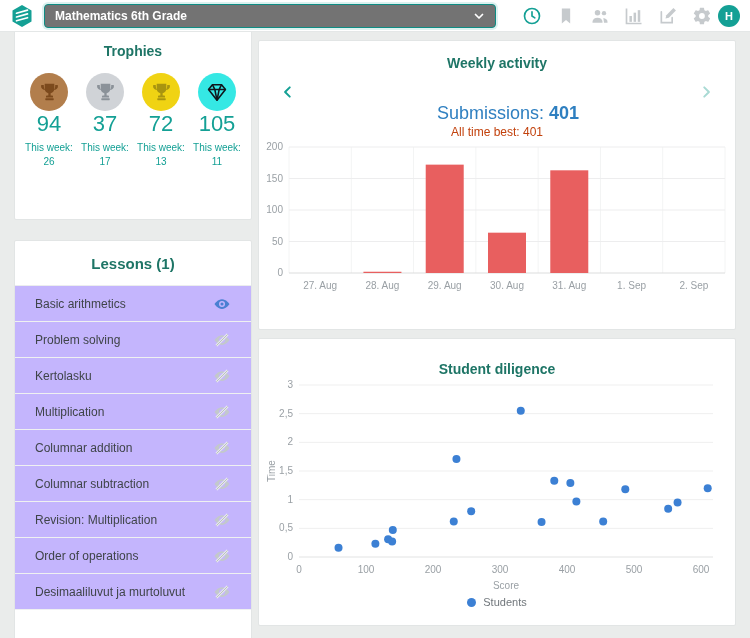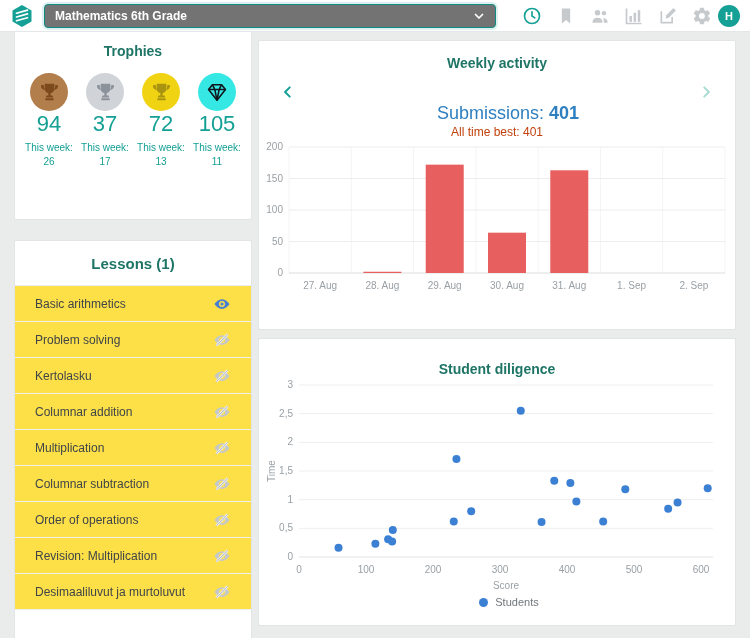--- a/index.html
+++ b/index.html
@@ -26,38 +26,38 @@
   #trophies-panel { left:14px; top:28px; width:238px; height:192px; }
   #trophies-panel .panel-title { margin-top:14px; }
   .trophy-grid { display:grid; grid-template-columns:repeat(4,1fr); margin-top:14px; padding:0 6px; }
   .trophy-cell { text-align:center; }
   .trophy-circle { width:38px; height:38px; border-radius:50%; margin:0 auto; display:flex; align-items:center; justify-content:center; }
   .trophy-count { color:#14a095; font-size:22px; margin-top:0; }
   .trophy-week { color:#14a095; font-size:10px; margin-top:4px; line-height:1.4; }
 
   #lessons-panel { left:14px; top:240px; width:238px; height:404px; overflow:hidden; }
   #lessons-panel .panel-title { font-size:15px; padding:14px 0 13px 0; border-bottom:1px solid #ebedee; }
-  .lesson-row { height:36px; display:flex; align-items:center; padding:0 20px; border-bottom:1px solid #eff1f1; cursor:pointer; background:#fde047; }
+  .lesson-row { height:36px; display:flex; align-items:center; padding:0 20px; border-bottom:1px solid #eff1f1; cursor:pointer; background:#c4b5fd; }
   .lesson-name { flex:1 1 auto; font-size:12px; color:#3f4449; }
   .lesson-eye { width:18px; height:18px; cursor:pointer; }
 
   #weekly-panel { left:258px; top:40px; width:478px; height:290px; }
   #weekly-panel .panel-title { margin-top:14px; }
   .carousel-arrow { position:absolute; top:44px; width:14px; height:14px; cursor:pointer; }
   .carousel-arrow.prev { left:22px; }
   .carousel-arrow.next { right:22px; }
   .submissions { position:absolute; top:62px; left:11px; width:100%; text-align:center; color:#2e7fc0; font-size:18px; }
   .submissions b { font-weight:bold; }
   .alltime { position:absolute; top:84px; left:0; width:100%; text-align:center; color:#c2410c; font-size:12px; }
   #bar-svg { position:absolute; left:6px; top:96px; }
 
   #diligence-panel { left:258px; top:338px; width:478px; height:288px; }
   #diligence-panel .panel-title { margin-top:22px; }
   #scatter-svg { position:absolute; left:6px; top:32px; }
-  .legend { position:absolute; top:257px; left:12px; width:100%; display:flex; align-items:center; justify-content:center; gap:7px; }
+  .legend { position:absolute; top:257px; left:0; width:100%; display:flex; align-items:center; justify-content:center; gap:7px; }
   .legend-dot { width:9px; height:9px; border-radius:50%; }
   .legend-label { font-size:11px; color:#70767b; }
 
   svg text { font-family:"Liberation Sans", sans-serif; }
 </style>
 </head>
 <body>
 
 <header class="topbar">
   <svg class="logo" viewBox="0 0 24 24">
@@ -174,57 +174,57 @@
       <div class="lesson-row">
         <span class="lesson-name">Kertolasku</span>
         <span class="lesson-eye"><svg viewBox="0 0 24 24" width="18" height="18">
             <path fill="#c3c8cd" d="M12 5.5C6.4 5.5 2.7 10.9 2 12c.7 1.1 4.4 6.5 10 6.5S21.3 13.1 22 12c-.7-1.1-4.4-6.5-10-6.5zm0 10.5a4 4 0 1 1 0-8 4 4 0 0 1 0 8z"></path>
             <circle cx="12" cy="12" r="2.1" fill="#c3c8cd"></circle>
             <line x1="4.5" y1="19.5" x2="19.5" y2="4.5" stroke="#ffffff" stroke-width="3"></line>
             <line x1="4.5" y1="19.5" x2="19.5" y2="4.5" stroke="#b8bdc2" stroke-width="1.6"></line>
           </svg></span>
       </div>
       <div class="lesson-row">
+        <span class="lesson-name">Multiplication</span>
+        <span class="lesson-eye"><svg viewBox="0 0 24 24" width="18" height="18">
+            <path fill="#c3c8cd" d="M12 5.5C6.4 5.5 2.7 10.9 2 12c.7 1.1 4.4 6.5 10 6.5S21.3 13.1 22 12c-.7-1.1-4.4-6.5-10-6.5zm0 10.5a4 4 0 1 1 0-8 4 4 0 0 1 0 8z"></path>
+            <circle cx="12" cy="12" r="2.1" fill="#c3c8cd"></circle>
+            <line x1="4.5" y1="19.5" x2="19.5" y2="4.5" stroke="#ffffff" stroke-width="3"></line>
+            <line x1="4.5" y1="19.5" x2="19.5" y2="4.5" stroke="#b8bdc2" stroke-width="1.6"></line>
+          </svg></span>
+      </div>
+      <div class="lesson-row">
         <span class="lesson-name">Columnar addition</span>
         <span class="lesson-eye"><svg viewBox="0 0 24 24" width="18" height="18">
             <path fill="#c3c8cd" d="M12 5.5C6.4 5.5 2.7 10.9 2 12c.7 1.1 4.4 6.5 10 6.5S21.3 13.1 22 12c-.7-1.1-4.4-6.5-10-6.5zm0 10.5a4 4 0 1 1 0-8 4 4 0 0 1 0 8z"></path>
             <circle cx="12" cy="12" r="2.1" fill="#c3c8cd"></circle>
             <line x1="4.5" y1="19.5" x2="19.5" y2="4.5" stroke="#ffffff" stroke-width="3"></line>
             <line x1="4.5" y1="19.5" x2="19.5" y2="4.5" stroke="#b8bdc2" stroke-width="1.6"></line>
           </svg></span>
       </div>
       <div class="lesson-row">
-        <span class="lesson-name">Multiplication</span>
-        <span class="lesson-eye"><svg viewBox="0 0 24 24" width="18" height="18">
-            <path fill="#c3c8cd" d="M12 5.5C6.4 5.5 2.7 10.9 2 12c.7 1.1 4.4 6.5 10 6.5S21.3 13.1 22 12c-.7-1.1-4.4-6.5-10-6.5zm0 10.5a4 4 0 1 1 0-8 4 4 0 0 1 0 8z"></path>
-            <circle cx="12" cy="12" r="2.1" fill="#c3c8cd"></circle>
-            <line x1="4.5" y1="19.5" x2="19.5" y2="4.5" stroke="#ffffff" stroke-width="3"></line>
-            <line x1="4.5" y1="19.5" x2="19.5" y2="4.5" stroke="#b8bdc2" stroke-width="1.6"></line>
-          </svg></span>
-      </div>
-      <div class="lesson-row">
         <span class="lesson-name">Columnar subtraction</span>
         <span class="lesson-eye"><svg viewBox="0 0 24 24" width="18" height="18">
             <path fill="#c3c8cd" d="M12 5.5C6.4 5.5 2.7 10.9 2 12c.7 1.1 4.4 6.5 10 6.5S21.3 13.1 22 12c-.7-1.1-4.4-6.5-10-6.5zm0 10.5a4 4 0 1 1 0-8 4 4 0 0 1 0 8z"></path>
             <circle cx="12" cy="12" r="2.1" fill="#c3c8cd"></circle>
             <line x1="4.5" y1="19.5" x2="19.5" y2="4.5" stroke="#ffffff" stroke-width="3"></line>
             <line x1="4.5" y1="19.5" x2="19.5" y2="4.5" stroke="#b8bdc2" stroke-width="1.6"></line>
           </svg></span>
       </div>
       <div class="lesson-row">
+        <span class="lesson-name">Revision: Multiplication</span>
+        <span class="lesson-eye"><svg viewBox="0 0 24 24" width="18" height="18">
+            <path fill="#c3c8cd" d="M12 5.5C6.4 5.5 2.7 10.9 2 12c.7 1.1 4.4 6.5 10 6.5S21.3 13.1 22 12c-.7-1.1-4.4-6.5-10-6.5zm0 10.5a4 4 0 1 1 0-8 4 4 0 0 1 0 8z"></path>
+            <circle cx="12" cy="12" r="2.1" fill="#c3c8cd"></circle>
+            <line x1="4.5" y1="19.5" x2="19.5" y2="4.5" stroke="#ffffff" stroke-width="3"></line>
+            <line x1="4.5" y1="19.5" x2="19.5" y2="4.5" stroke="#b8bdc2" stroke-width="1.6"></line>
+          </svg></span>
+      </div>
+      <div class="lesson-row">
         <span class="lesson-name">Order of operations</span>
-        <span class="lesson-eye"><svg viewBox="0 0 24 24" width="18" height="18">
-            <path fill="#c3c8cd" d="M12 5.5C6.4 5.5 2.7 10.9 2 12c.7 1.1 4.4 6.5 10 6.5S21.3 13.1 22 12c-.7-1.1-4.4-6.5-10-6.5zm0 10.5a4 4 0 1 1 0-8 4 4 0 0 1 0 8z"></path>
-            <circle cx="12" cy="12" r="2.1" fill="#c3c8cd"></circle>
-            <line x1="4.5" y1="19.5" x2="19.5" y2="4.5" stroke="#ffffff" stroke-width="3"></line>
-            <line x1="4.5" y1="19.5" x2="19.5" y2="4.5" stroke="#b8bdc2" stroke-width="1.6"></line>
-          </svg></span>
-      </div>
-      <div class="lesson-row">
-        <span class="lesson-name">Revision: Multiplication</span>
         <span class="lesson-eye"><svg viewBox="0 0 24 24" width="18" height="18">
             <path fill="#c3c8cd" d="M12 5.5C6.4 5.5 2.7 10.9 2 12c.7 1.1 4.4 6.5 10 6.5S21.3 13.1 22 12c-.7-1.1-4.4-6.5-10-6.5zm0 10.5a4 4 0 1 1 0-8 4 4 0 0 1 0 8z"></path>
             <circle cx="12" cy="12" r="2.1" fill="#c3c8cd"></circle>
             <line x1="4.5" y1="19.5" x2="19.5" y2="4.5" stroke="#ffffff" stroke-width="3"></line>
             <line x1="4.5" y1="19.5" x2="19.5" y2="4.5" stroke="#b8bdc2" stroke-width="1.6"></line>
           </svg></span>
       </div>
       <div class="lesson-row">
         <span class="lesson-name">Desimaaliluvut ja murtoluvut</span>
         <span class="lesson-eye"><svg viewBox="0 0 24 24" width="18" height="18">

